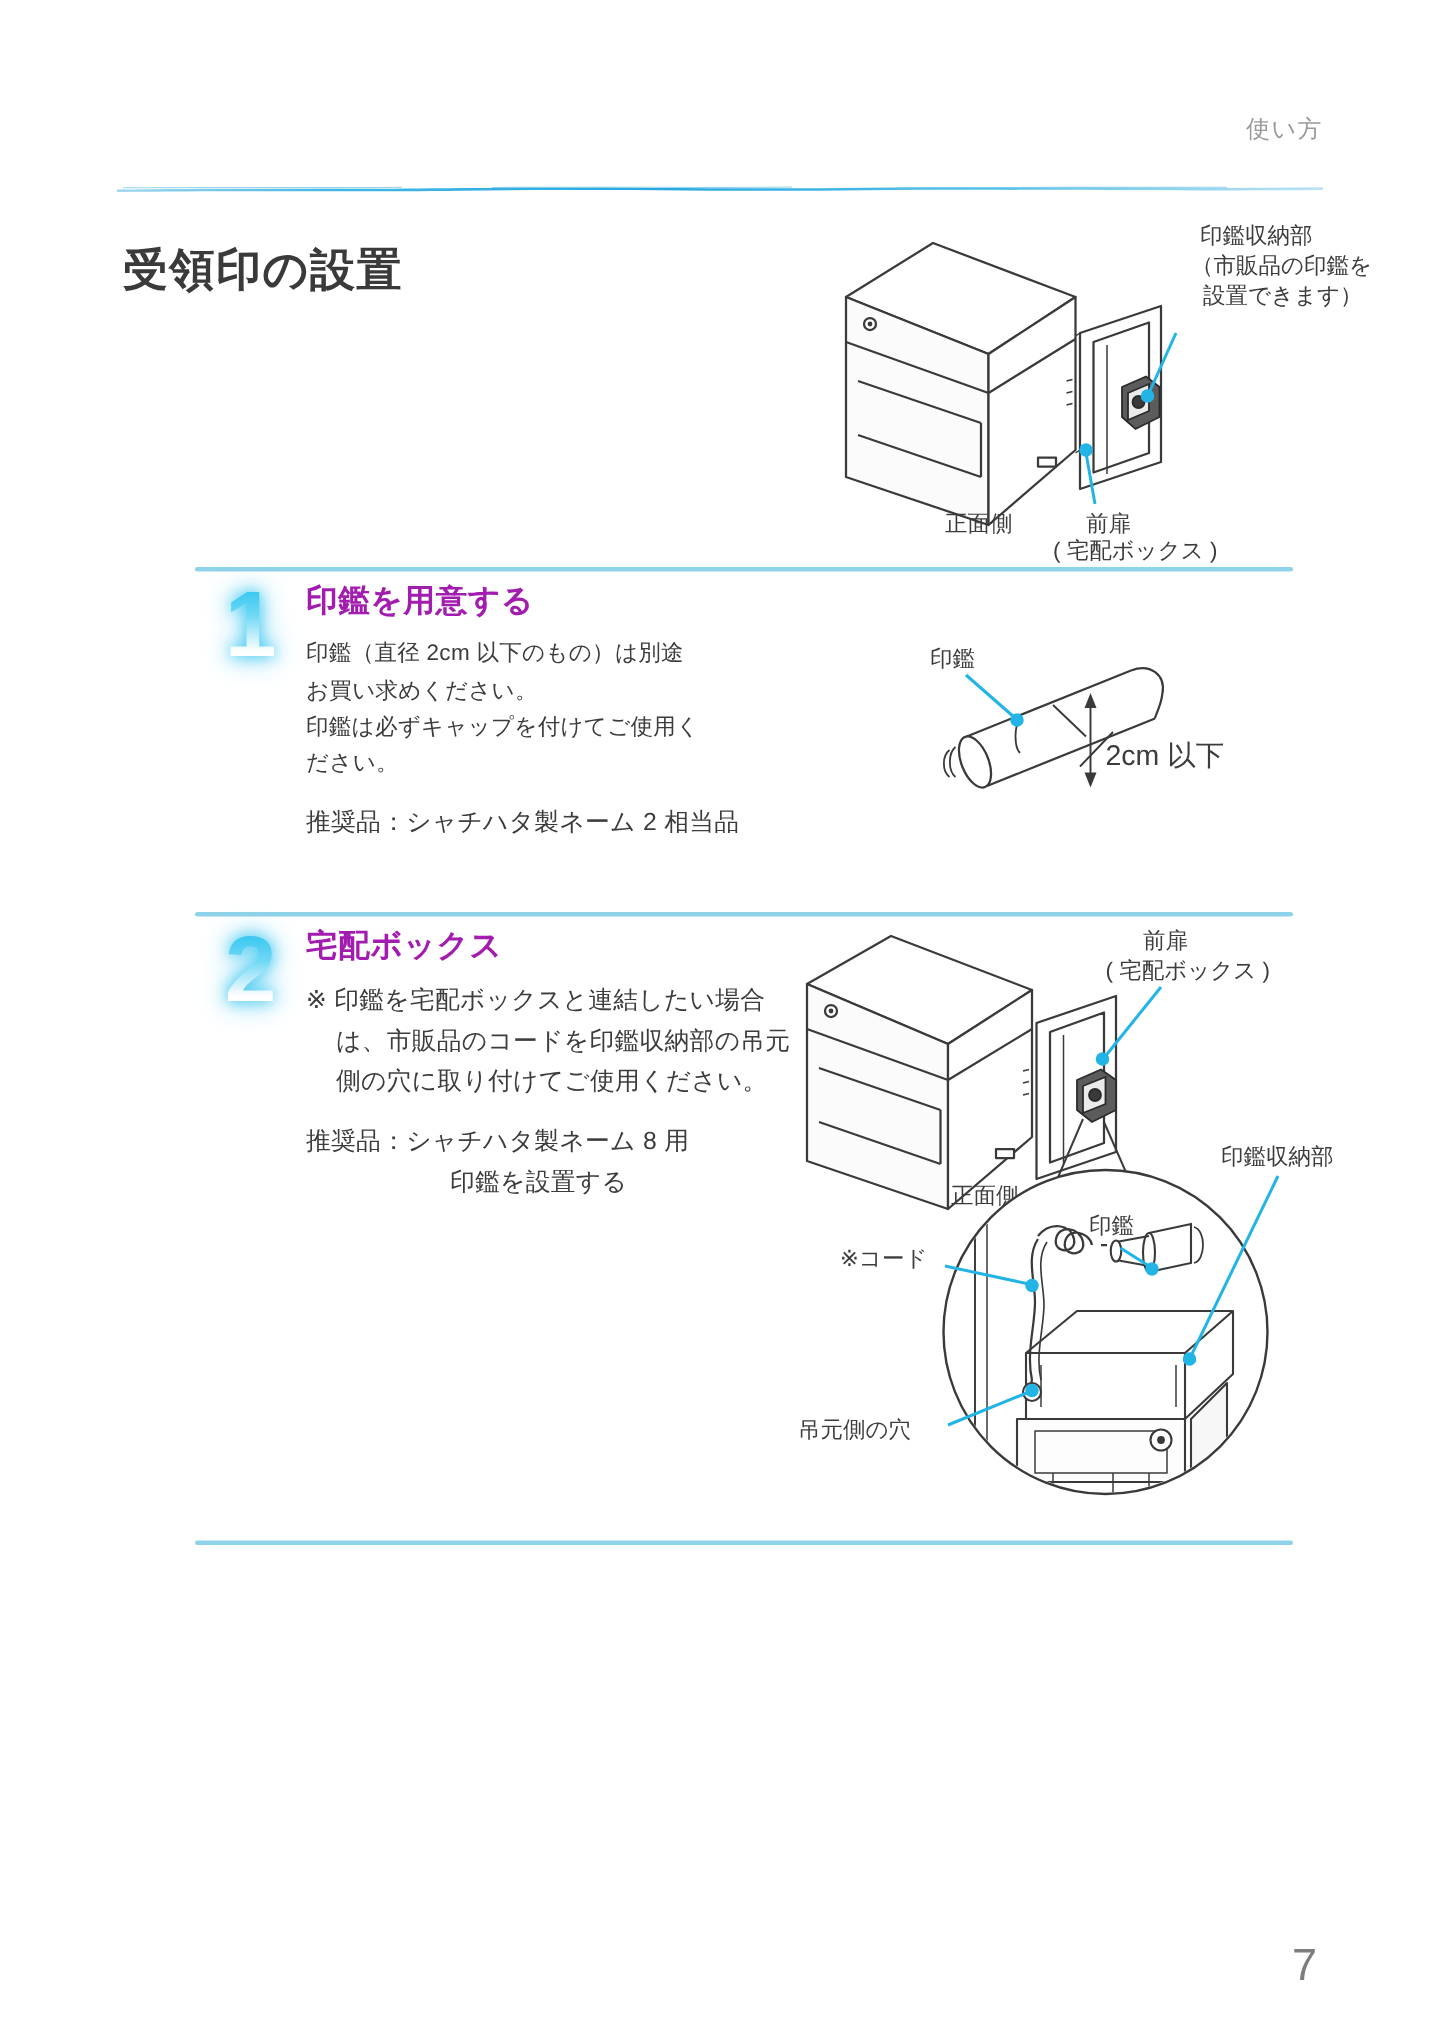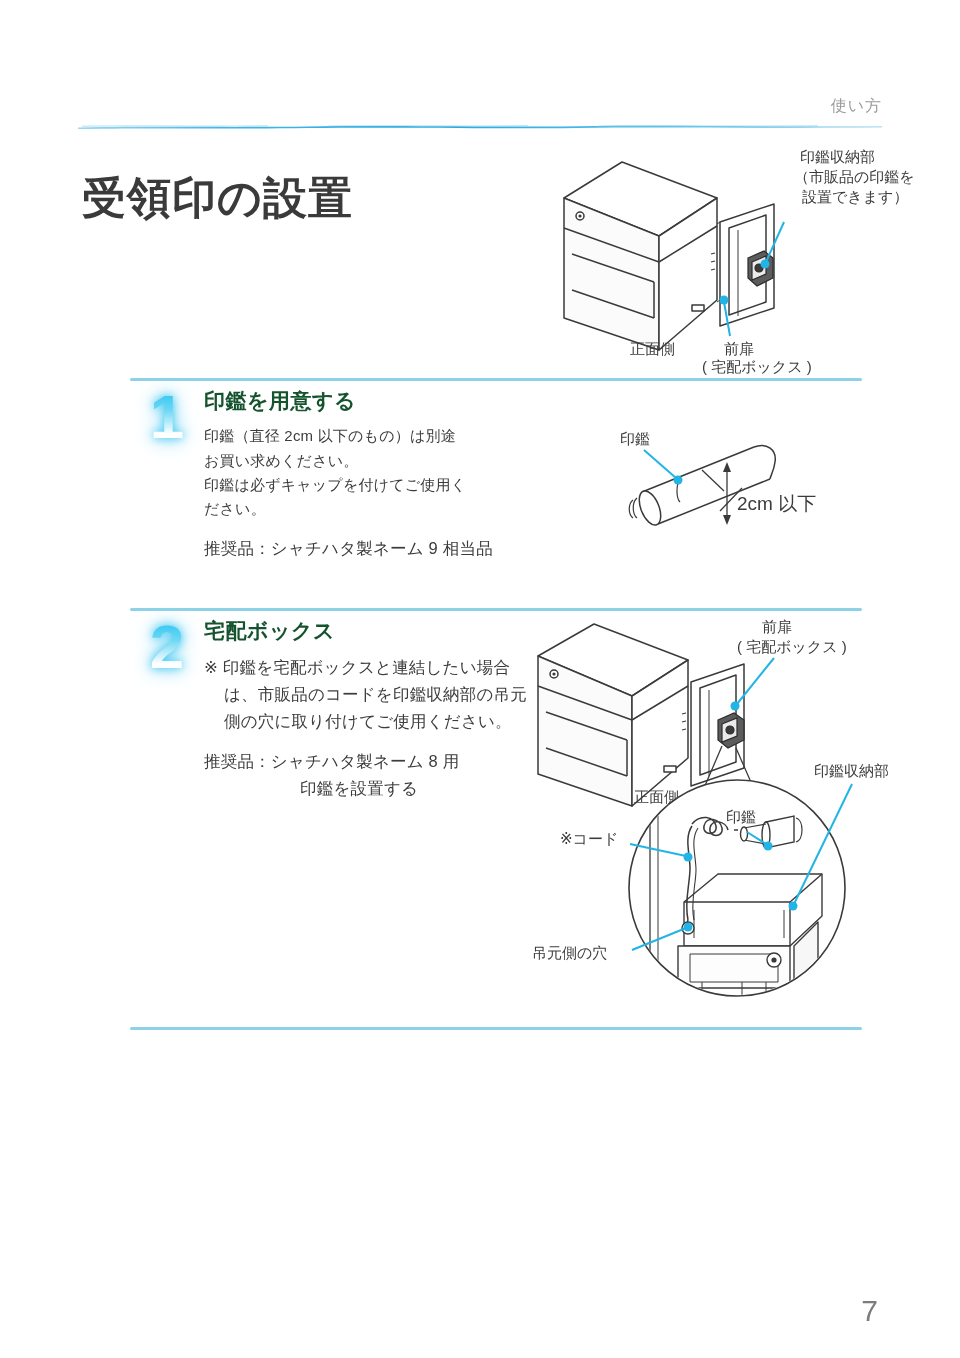--- a/index.html
+++ b/index.html
@@ -12,40 +12,40 @@
     height: 1358px;
     position: relative;
     font-family: "Liberation Sans", "DejaVu Sans", sans-serif;
     color: #333333;
     overflow: hidden;
   }
 
   
   .header-label {
     position: absolute;
-    top: 96px;
+    top: 76px;
     right: 78px;
     font-size: 16px;
     color: #9a9a9a;
     letter-spacing: 1px;
   }
   .header-rule {
     position: absolute;
     left: 78px;
     top: 116px;
     width: 804px;
     height: 7px;
   }
 
   
   .page-title {
     position: absolute;
     left: 82px;
     top: 140px;
-    font-size: 44px;
+    font-size: 30px;
     font-weight: bold;
     color: #3a3a3a;
     letter-spacing: 1px;
   }
 
   
   .page-number {
     position: absolute;
     right: 82px;
     bottom: 30px;
@@ -94,21 +94,21 @@
 
   .step-body {
     position: absolute;
     left: 68px;
     top: 0;
     width: 330px;
   }
   .step-heading {
     font-size: 21px;
     font-weight: bold;
-    color: #14532d;
+    color: #a21caf;
     line-height: 1.25;
     margin: 0 0 10px 0;
     letter-spacing: 0.5px;
   }
   .step-para {
     font-size: 15px;
     line-height: 1.62;
     color: #3c3c3c;
     margin: 0 0 14px 0;
     letter-spacing: 0.2px;
@@ -233,21 +233,21 @@
 
 <div class="step s1">
   <div class="step-num">1</div>
   <div class="step-body">
     <h2 class="step-heading">印鑑を用意する</h2>
     <p class="step-para">印鑑（直径 2cm 以下のもの）は別途
 お買い求めください。
 印鑑は必ずキャップを付けてご使用く
 ださい。</p>
     <p class="step-rec">
-      <span>推奨品：シャチハタ製ネーム 9 相当品</span>
+      <span>推奨品：シャチハタ製ネーム 2 相当品</span>
     </p>
   </div>
 </div>
 
 <div class="figure fig-stamp">
   <svg viewBox="0 0 290 122" aria-hidden="true">
     <g fill="none" stroke="#3a3a3a" stroke-width="1.5">
 
       <path d="M46,74 L158,29"></path>
       <path d="M62,106 L174,61"></path>

